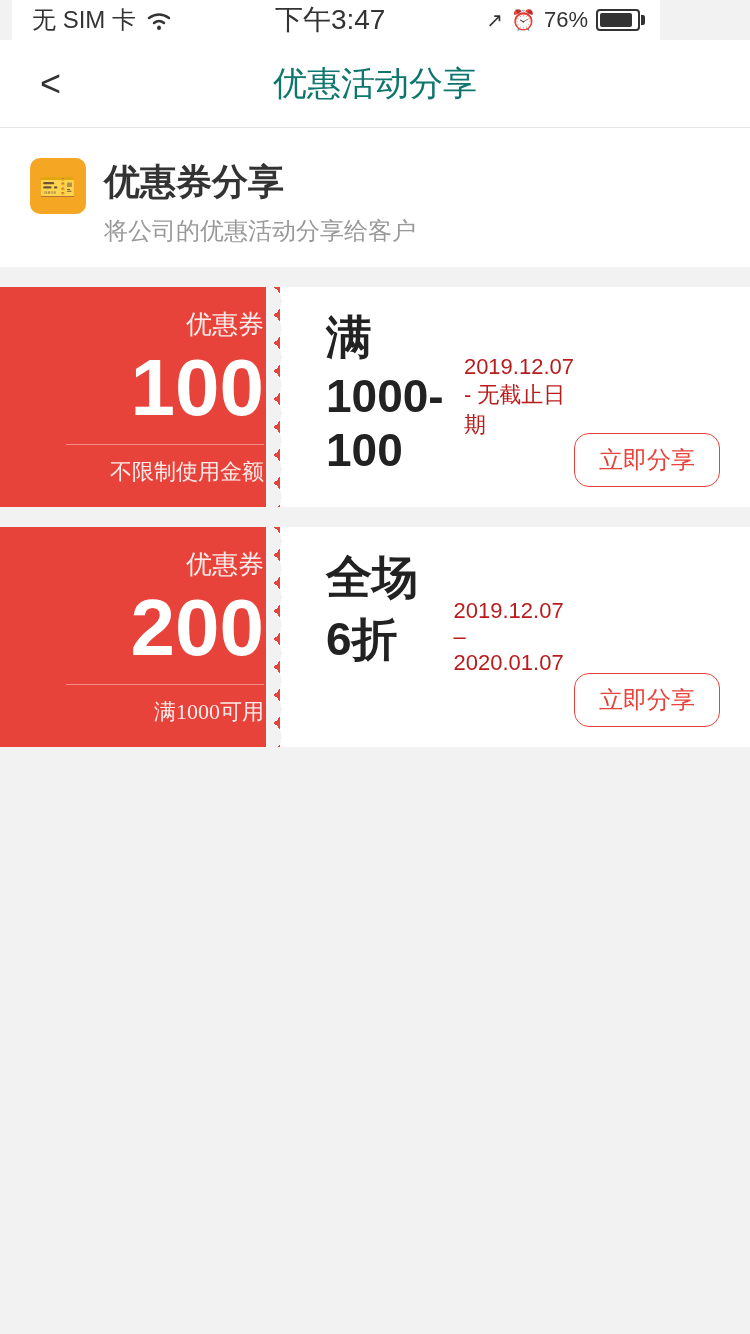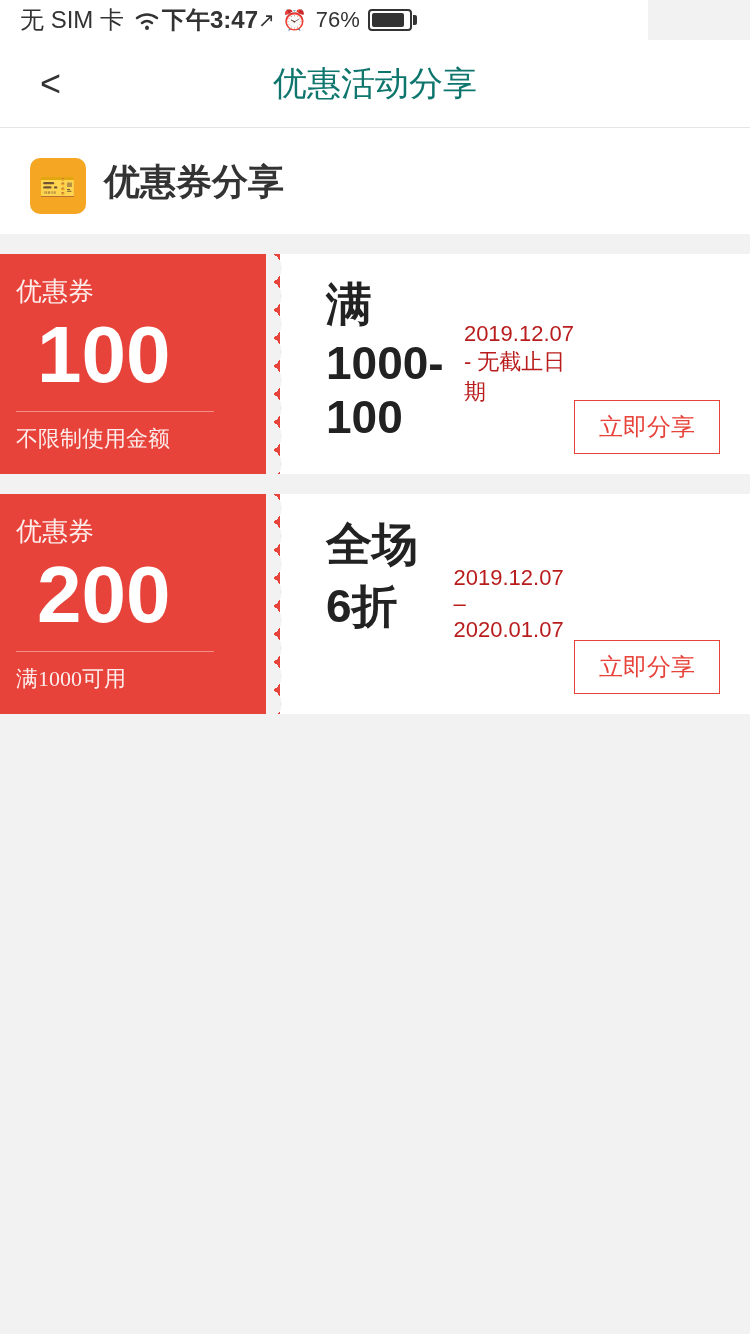--- a/index.html
+++ b/index.html
@@ -13,32 +13,34 @@
       color: #333;
     }
 
     
     .status-bar {
       width: 648px;
       height: 40px;
       background: #fff;
       display: flex;
       align-items: center;
+      justify-content: space-between;
       padding: 0 20px;
       font-size: 24px;
       font-weight: 500;
+      margin-left: 12px;
     }
     .status-left {
       display: flex;
       align-items: center;
       gap: 8px;
     }
     .status-center {
-      font-size: 24px;
-      font-weight: 700;
+      font-size: 28px;
+      font-weight: 400;
     }
     .status-right {
       display: flex;
       align-items: center;
       gap: 8px;
       font-size: 22px;
     }
     .battery-icon {
       width: 44px;
       height: 22px;
@@ -144,21 +146,21 @@
       position: relative;
       overflow: visible;
     }
 
     
     .coupon-left {
       width: 280px;
       background: #e8433a;
       display: flex;
       flex-direction: column;
-      align-items: flex-start;
+      align-items: flex-end;
       justify-content: center;
       padding: 20px 16px;
       position: relative;
       flex-shrink: 0;
     }
 
     
     .coupon-left::after {
       content: '';
       position: absolute;
@@ -213,21 +215,21 @@
       color: #222;
     }
     .coupon-date {
       font-size: 22px;
       color: #b91c1c;
     }
     .coupon-share-btn {
       border: 1.5px solid #e8433a;
       color: #e8433a;
       background: #fff;
-      border-radius: 0;
+      border-radius: 15px;
       padding: 10px 24px;
       font-size: 24px;
       cursor: pointer;
       align-self: flex-end;
       white-space: nowrap;
     }
 
     .coupon-bottom-row {
       display: flex;
       align-items: center;
@@ -260,20 +262,21 @@
 
 <div class="nav-bar">
   <div class="nav-back">&lt;</div>
   <div class="nav-title">优惠活动分享</div>
 </div>
 
 <div class="section-header">
   <div class="section-icon">🎫</div>
   <div class="section-text-group">
     <div class="section-title">优惠券分享</div>
+    <div class="section-subtitle">将公司的优惠活动分享给客户</div>
   </div>
 </div>
 
 <div class="coupon-list" id="coupon-list-container">
 <div class="coupon-card">
     <div class="coupon-left">
       <div class="coupon-label">优惠券</div>
       <div class="coupon-amount">100</div>
       <div class="coupon-divider"></div>
       <div class="coupon-condition">不限制使用金额</div>

